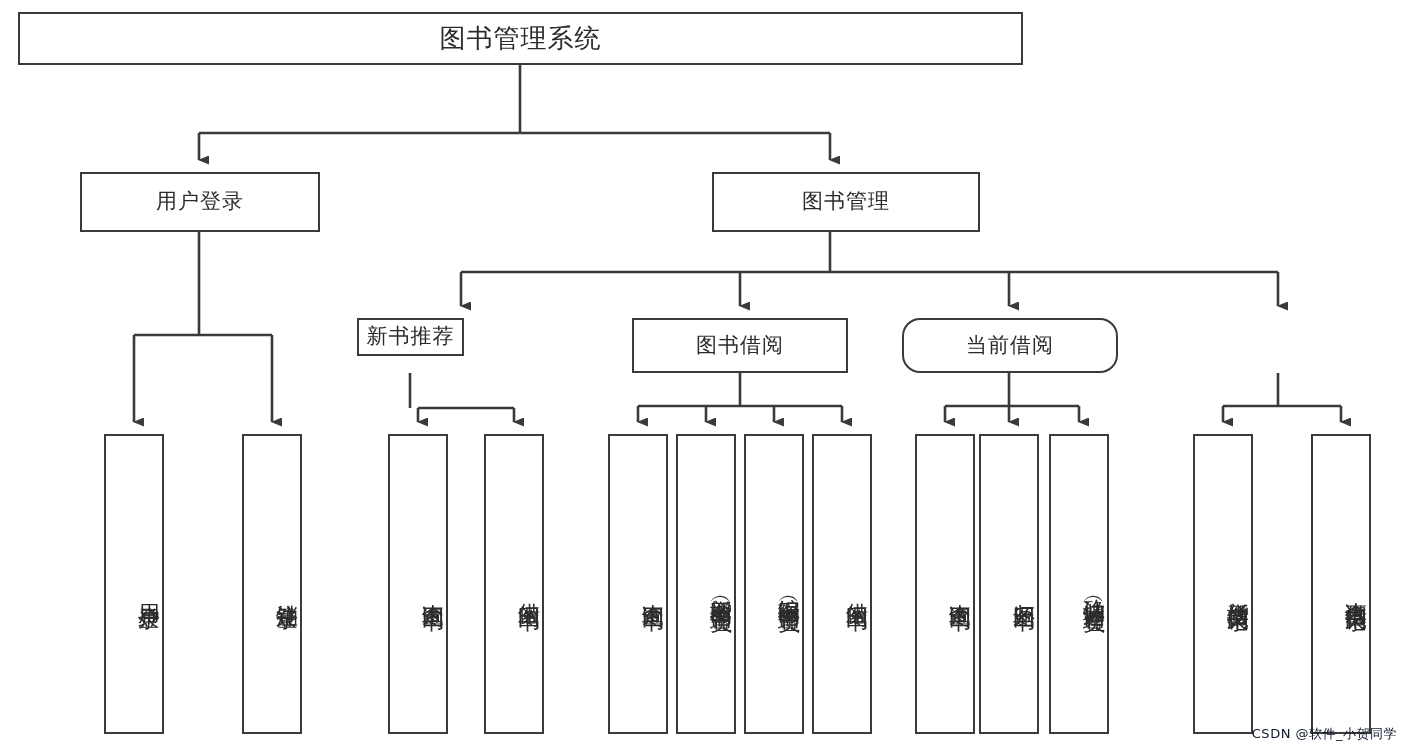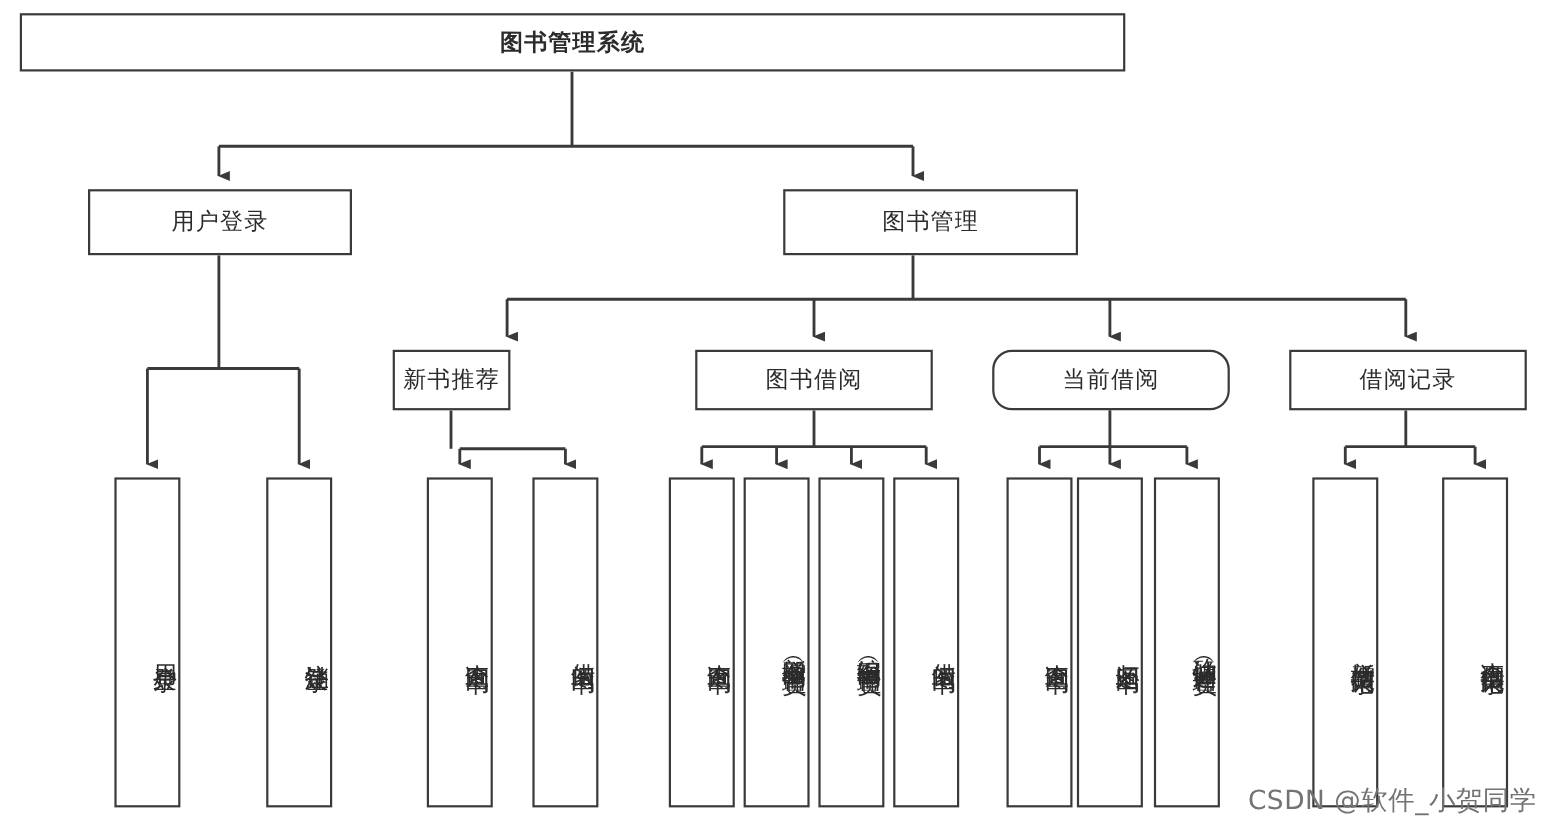--- a/index.html
+++ b/index.html
@@ -22,42 +22,42 @@
     display:flex;
     align-items:center;
     justify-content:center;
     text-align:center;
   }
   .node.h{
     font-size:21px;
     letter-spacing:1px;
     line-height:1.2;
   }
-  .node.root{font-size:21px;font-weight:bold;}
+  .node.root{font-size:26px;}
   .node.v{
     writing-mode:vertical-rl;
     text-orientation:upright;
     font-size:22px;
     line-height:1.18;
     letter-spacing:2px;
     align-items:flex-start;
     justify-content:center;
     padding-top:12px;
   }
   .node.v .vtxt{
     writing-mode:vertical-rl;
     text-orientation:upright;
     display:block;
     white-space:pre-line;
   }
   .watermark{
     position:absolute;
     right:8px;bottom:4px;
-    font-size:24px;
-    color:#737373;
+    font-size:13px;
+    color:#0f172a;
     letter-spacing:0.5px;
     white-space:nowrap;
     pointer-events:none;
   }
 </style>
 </head>
 <body>
 
 <div id="canvas">
 
@@ -116,31 +116,28 @@
     <span>图书管理系统</span>
   </div>
 
   <div class="node h" style="left:80px;top:172px;width:240px;height:60px;">
     <span>用户登录</span>
   </div>
   <div class="node h" style="left:712px;top:172px;width:268px;height:60px;">
     <span>图书管理</span>
   </div>
 
-  <div class="node h" style="left:357px;top:318px;width:107px;height:55px;">
+  <div class="node h" style="left:357px;top:318px;width:107px;height:38px;">
     <span>新书推荐</span>
   </div>
   <div class="node h" style="left:632px;top:318px;width:216px;height:55px;">
     <span>图书借阅</span>
   </div>
   <div class="node h" style="left:902px;top:318px;width:216px;height:55px;border-radius:18px;">
     <span>当前借阅</span>
-  </div>
-  <div class="node h" style="left:1172px;top:318px;width:216px;height:55px;">
-    <span>借阅记录</span>
   </div>
 
   <div class="node v" style="left:104px;top:434px;width:60px;height:300px;">
     <span class="vtxt">用户登录</span>
   </div>
   <div class="node v" style="left:242px;top:434px;width:60px;height:300px;">
     <span class="vtxt">注销登录</span>
   </div>
 
   <div class="node v" style="left:388px;top:434px;width:60px;height:300px;">

